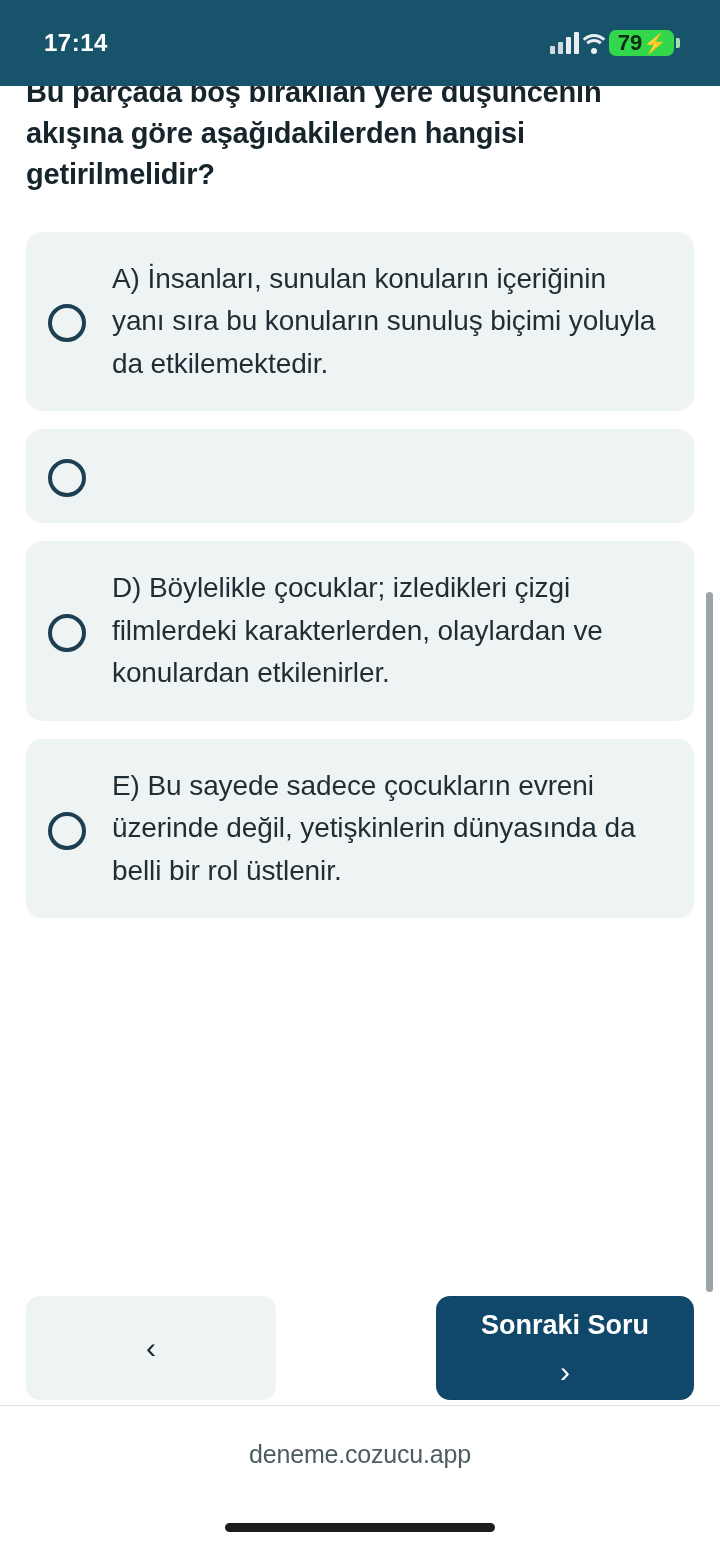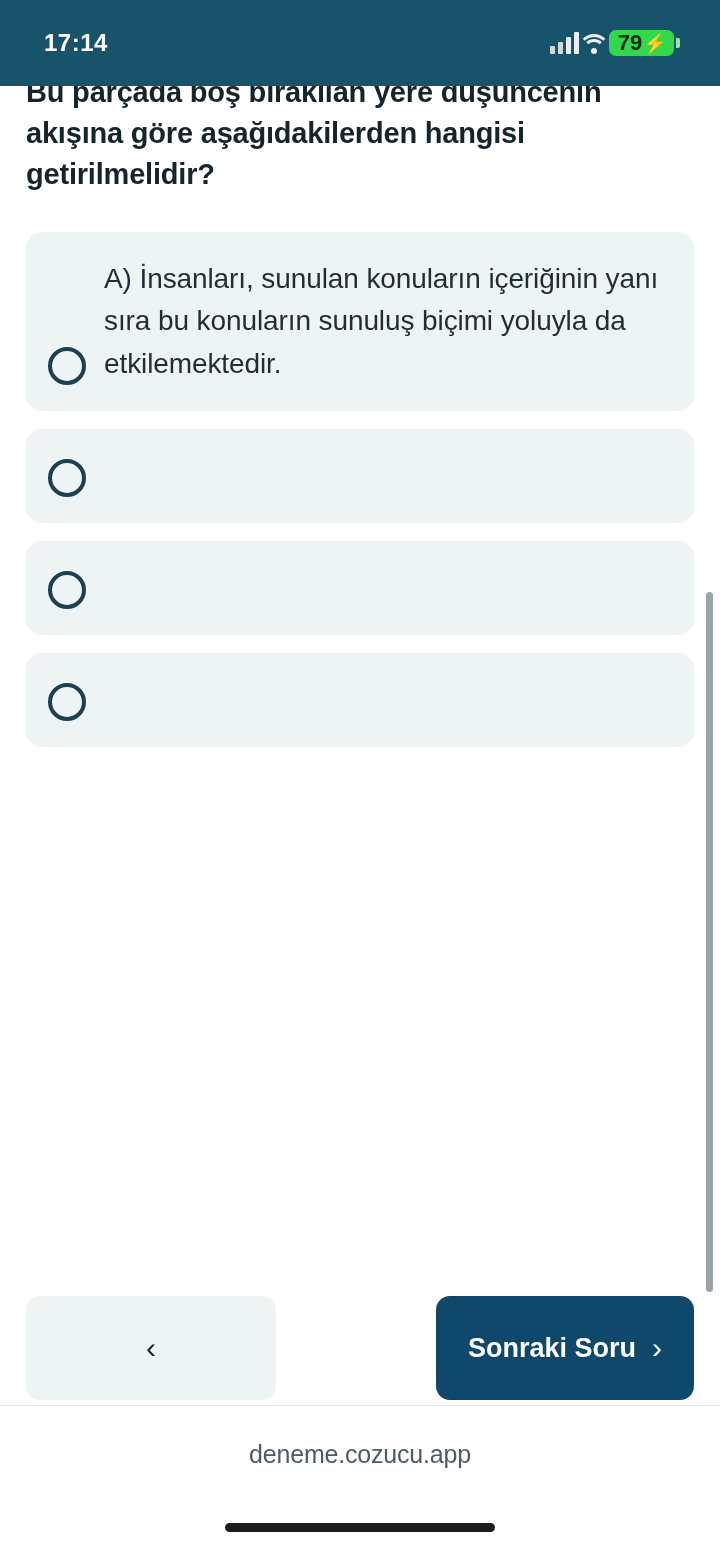--- a/index.html
+++ b/index.html
@@ -124,22 +124,22 @@
   .options {
     margin-top: 36px;
     padding: 0 26px 0 26px;
   }
   .option {
     background: #eef3f3;
     border-radius: 16px;
     margin-bottom: 18px;
     padding: 26px 31px 26px 22px;
     display: flex;
-    align-items: flex-end;
-    gap: 18px;
+    align-items: center;
+    gap: 26px;
     box-sizing: border-box;
   }
   .radio {
     flex: 0 0 auto;
     width: 38px;
     height: 38px;
     border: 4px solid #1d3f52;
     border-radius: 50%;
     margin-top: 4px;
     box-sizing: border-box;
@@ -203,20 +203,21 @@
     background: #eef3f3;
     color: #16242b;
     width: 250px;
     height: 104px;
   }
   .btn-next {
     background: #10486b;
     color: #ffffff;
     width: 258px;
     height: 104px;
+    flex-direction: column;
   }
   .chev {
     font-size: 30px;
     font-weight: normal;
     line-height: 1;
   }
 
   .url-bar {
     position: absolute;
     left: 0; right: 0;
@@ -288,24 +289,32 @@
       </div>
     </div>
 
     <div class="option">
       <div class="radio"></div>
     </div>
 
 
     <div class="option">
       <div class="radio"></div>
+      <div class="option-text">
+        <span class="option-letter">D)</span>
+        <span>Böylelikle çocuklar; izledikleri çizgi filmlerdeki karakterlerden, olaylardan ve konulardan etkilenirler.</span>
+      </div>
     </div>
 
     <div class="option">
       <div class="radio"></div>
+      <div class="option-text">
+        <span class="option-letter">E)</span>
+        <span>Bu sayede sadece çocukların evreni üzerinde değil, yetişkinlerin dünyasında da belli bir rol üstlenir.</span>
+      </div>
     </div>
 
   </div>
 </div>
 
 <div class="scroll-indicator"></div>
 
 <div class="bottom-fade"></div>
 
 <div class="nav-bar">

